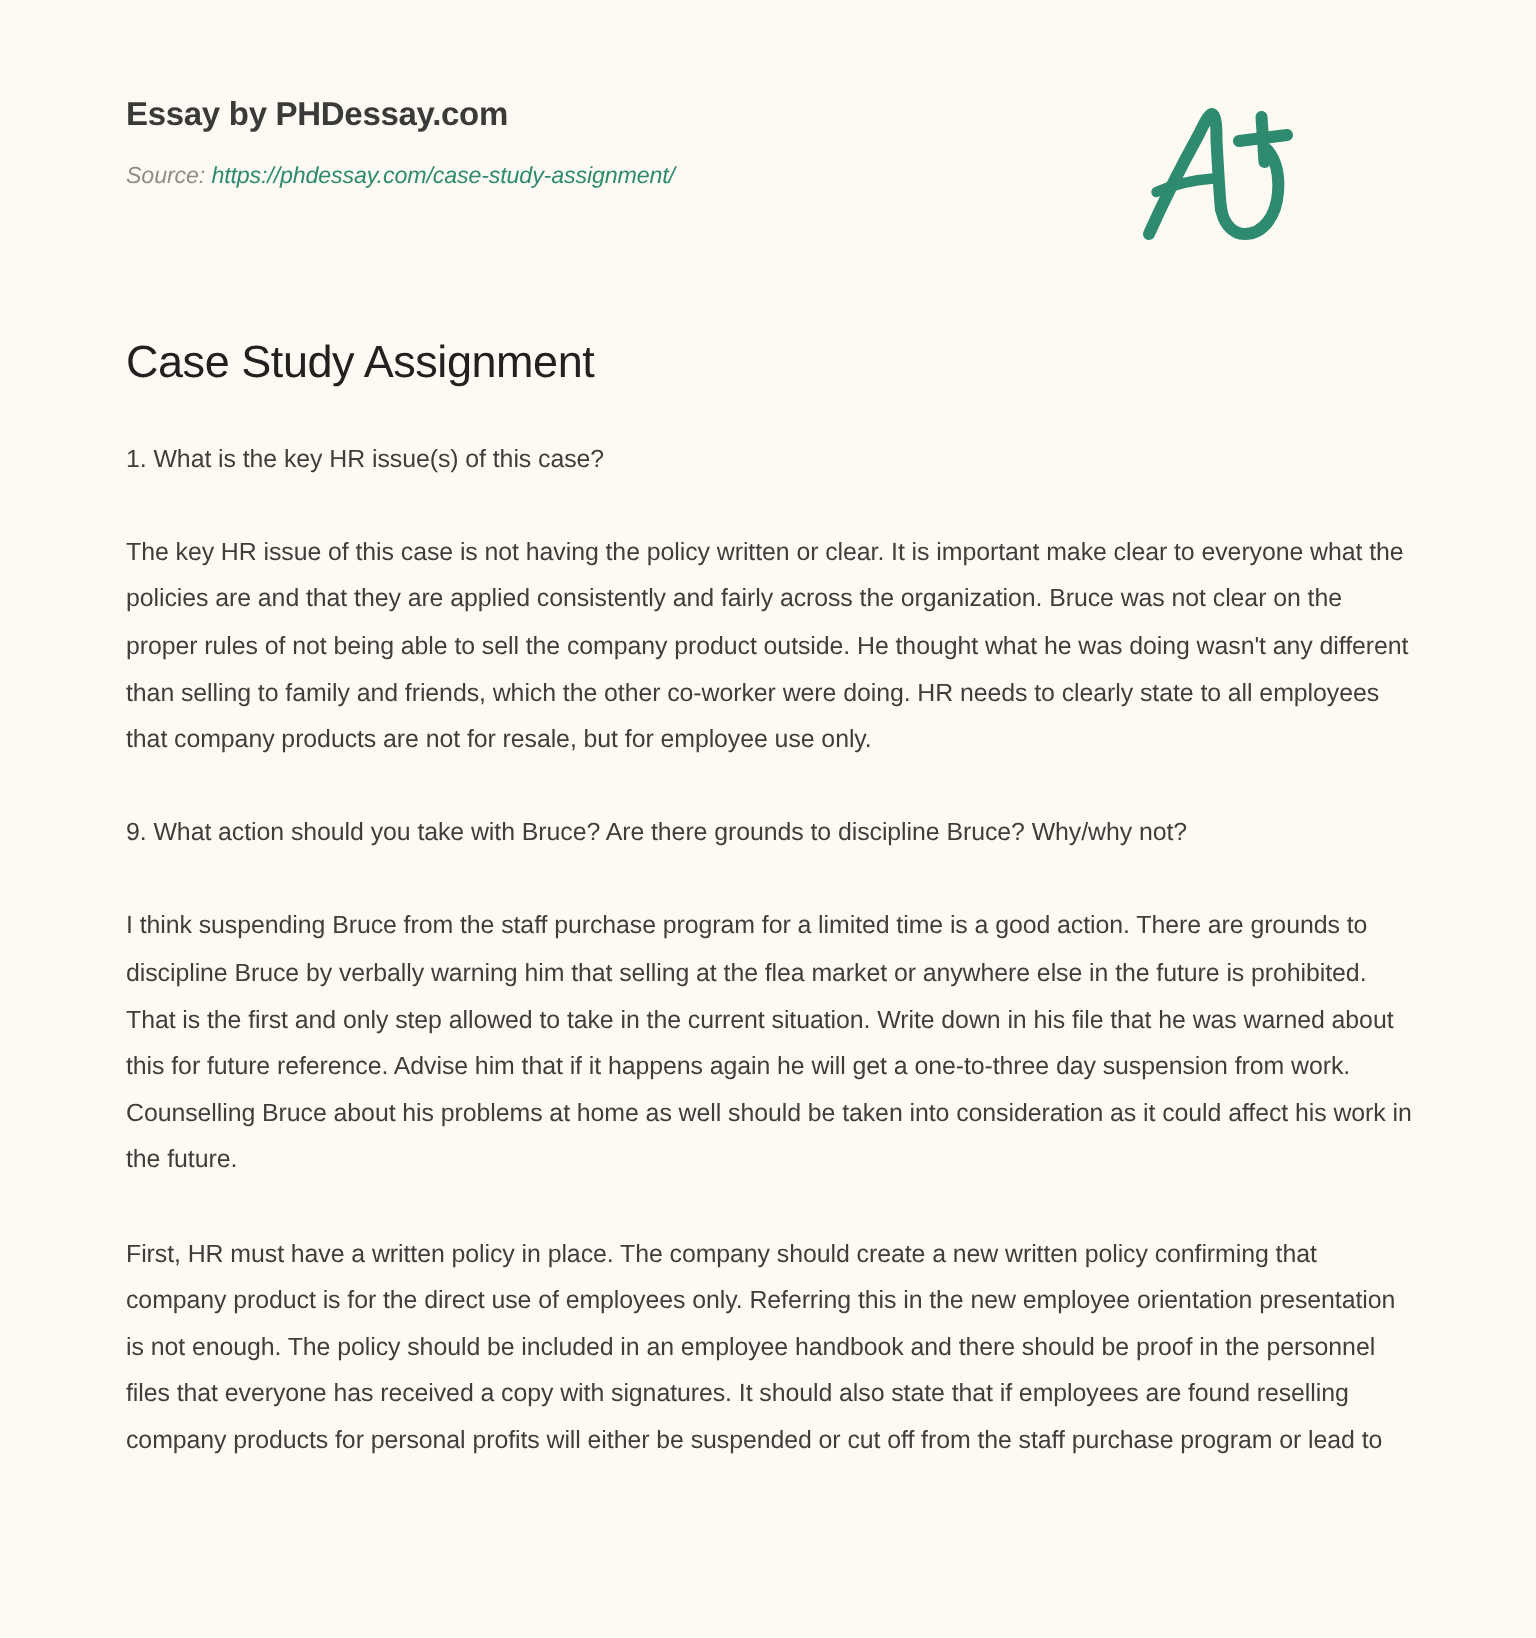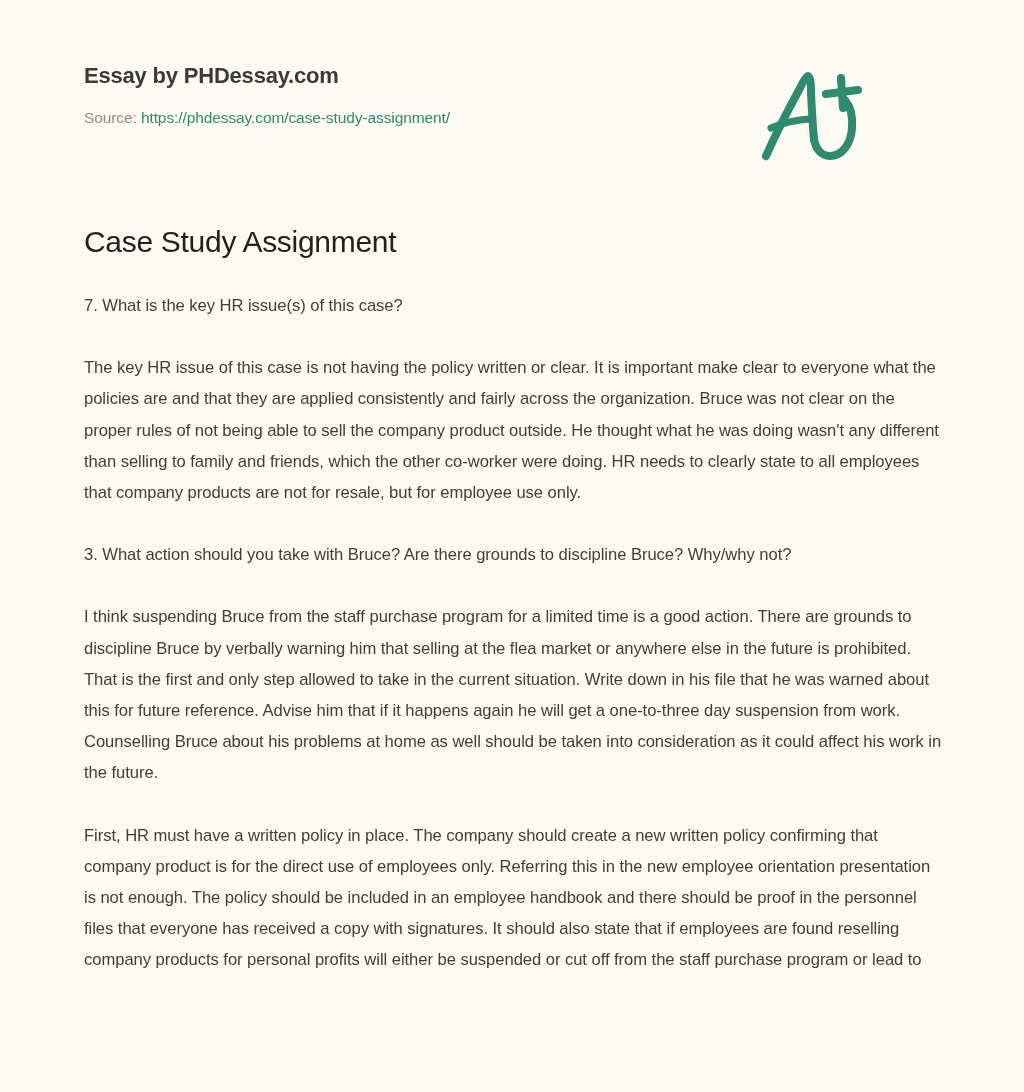--- a/index.html
+++ b/index.html
@@ -37,20 +37,21 @@
     letter-spacing: -0.2px;
     line-height: 28px;
     margin: 0;
   }
   .source-line {
     margin: 18px 0 0 0;
     font-size: 15.5px;
     line-height: 20px;
     color: #8e8d88;
     letter-spacing: -0.1px;
+    font-style: italic;
   }
   .source-link {
     color: #2e8b6f;
     text-decoration: none;
   }
 
   
   .logo {
     position: absolute;
     top: 68px;
@@ -108,21 +109,21 @@
           <path d="M72 26 L104 22" stroke-width="8"></path>
           <path d="M87 10 L89 40" stroke-width="8"></path>
         </g>
       </svg>
     </div>
   </div>
 
   <h1 class="doc-title">Case Study Assignment</h1>
 
   <div class="content">
-    <p class="para question">7. What is the key HR issue(s) of this case?</p>
+    <p class="para question">1. What is the key HR issue(s) of this case?</p>
     <p class="para answer">The key HR issue of this case is not having the policy written or clear. It is important make clear to everyone what the policies are and that they are applied consistently and fairly across the organization. Bruce was not clear on the proper rules of not being able to sell the company product outside. He thought what he was doing wasn't any different than selling to family and friends, which the other co-worker were doing. HR needs to clearly state to all employees that company products are not for resale, but for employee use only.</p>
-    <p class="para question">3. What action should you take with Bruce? Are there grounds to discipline Bruce? Why/why not?</p>
+    <p class="para question">9. What action should you take with Bruce? Are there grounds to discipline Bruce? Why/why not?</p>
     <p class="para answer">I think suspending Bruce from the staff purchase program for a limited time is a good action. There are grounds to discipline Bruce by verbally warning him that selling at the flea market or anywhere else in the future is prohibited. That is the first and only step allowed to take in the current situation. Write down in his file that he was warned about this for future reference. Advise him that if it happens again he will get a one-to-three day suspension from work. Counselling Bruce about his problems at home as well should be taken into consideration as it could affect his work in the future.</p>
     <p class="para answer">First, HR must have a written policy in place. The company should create a new written policy confirming that company product is for the direct use of employees only. Referring this in the new employee orientation presentation is not enough. The policy should be included in an employee handbook and there should be proof in the personnel files that everyone has received a copy with signatures. It should also state that if employees are found reselling company products for personal profits will either be suspended or cut off from the staff purchase program or lead to suspension/termination from work. The company should also state that if the purchase program is found being abused is can be decided that the program will no longer become available for everyone else as well.</p>
 
   </div>
 
 </div>
 
 </body></html>

